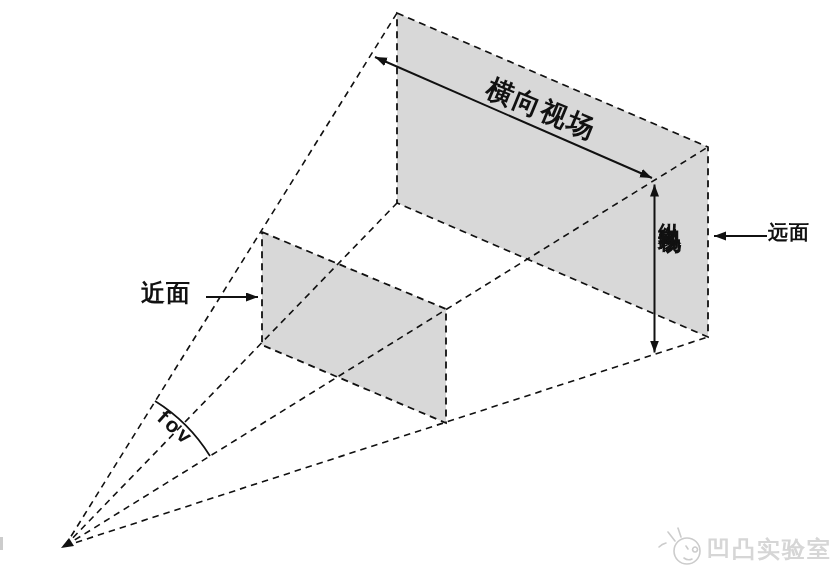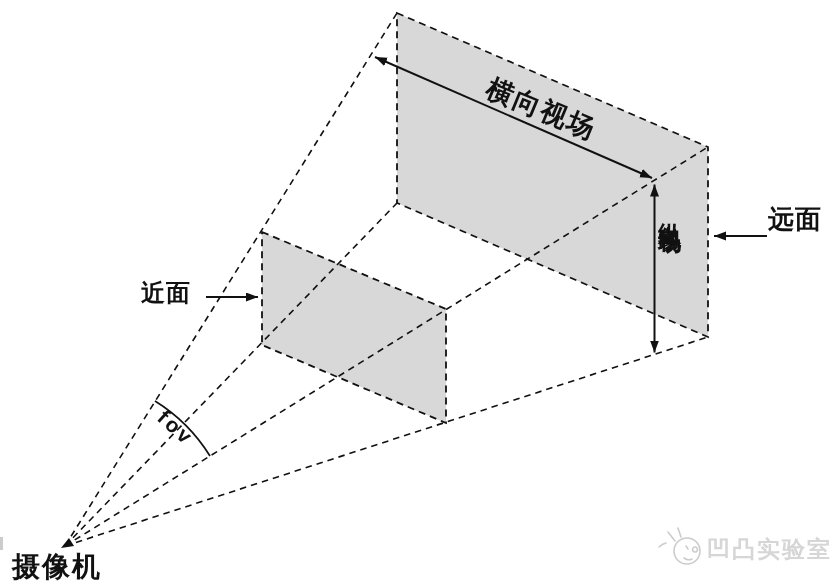--- a/index.html
+++ b/index.html
@@ -14,21 +14,21 @@
   .stage svg { position: absolute; left: 0; top: 0; }
   .lbl {
     position: absolute;
     font-weight: 700;
     color: #111111;
     white-space: nowrap;
     line-height: 1.1;
   }
   .lbl-camera   { left: 12px;  top: 552px; font-size: 28px; letter-spacing: 2px; }
   .lbl-near     { left: 141px; top: 280px; font-size: 24px; letter-spacing: 1px; }
-  .lbl-far      { left: 768px; top: 205px; font-size: 26px; letter-spacing: 1px; }
+  .lbl-far      { left: 768px; top: 221px; font-size: 20px; letter-spacing: 1px; }
   .lbl-hfov {
     left: 466px; top: 95px; width: 150px;
     font-size: 27px; text-align: center; letter-spacing: 2px;
     transform: rotate(22.5deg);
   }
   .lbl-vfov {
     left: 657px; top: 204px;
     font-size: 23px;
     writing-mode: vertical-rl;
     text-orientation: upright;
@@ -89,21 +89,20 @@
       <circle cx="687" cy="551" r="13"></circle>
       <path d="M675,541 L668,532"></path>
       <path d="M681,537 L678,528"></path>
       <path d="M666,543 q -4,1 -7,4"></path>
       <path d="M686,546 l 2,3"></path>
       <path d="M695,547 a 2.5,2.5 0 1 0 0.1,0"></path>
       <path d="M684,558 q 4,3 8,1"></path>
     </g>
   </svg>
 
-  <div class="lbl lbl-camera">摄像机</div>
 
   <div class="lbl lbl-near">近面</div>
 
   <div class="lbl lbl-far">远面</div>
 
   <div class="lbl lbl-hfov">横向视场</div>
 
   <div class="lbl lbl-vfov">纵向视场</div>
 
   <div class="lbl lbl-fov">fov</div>

